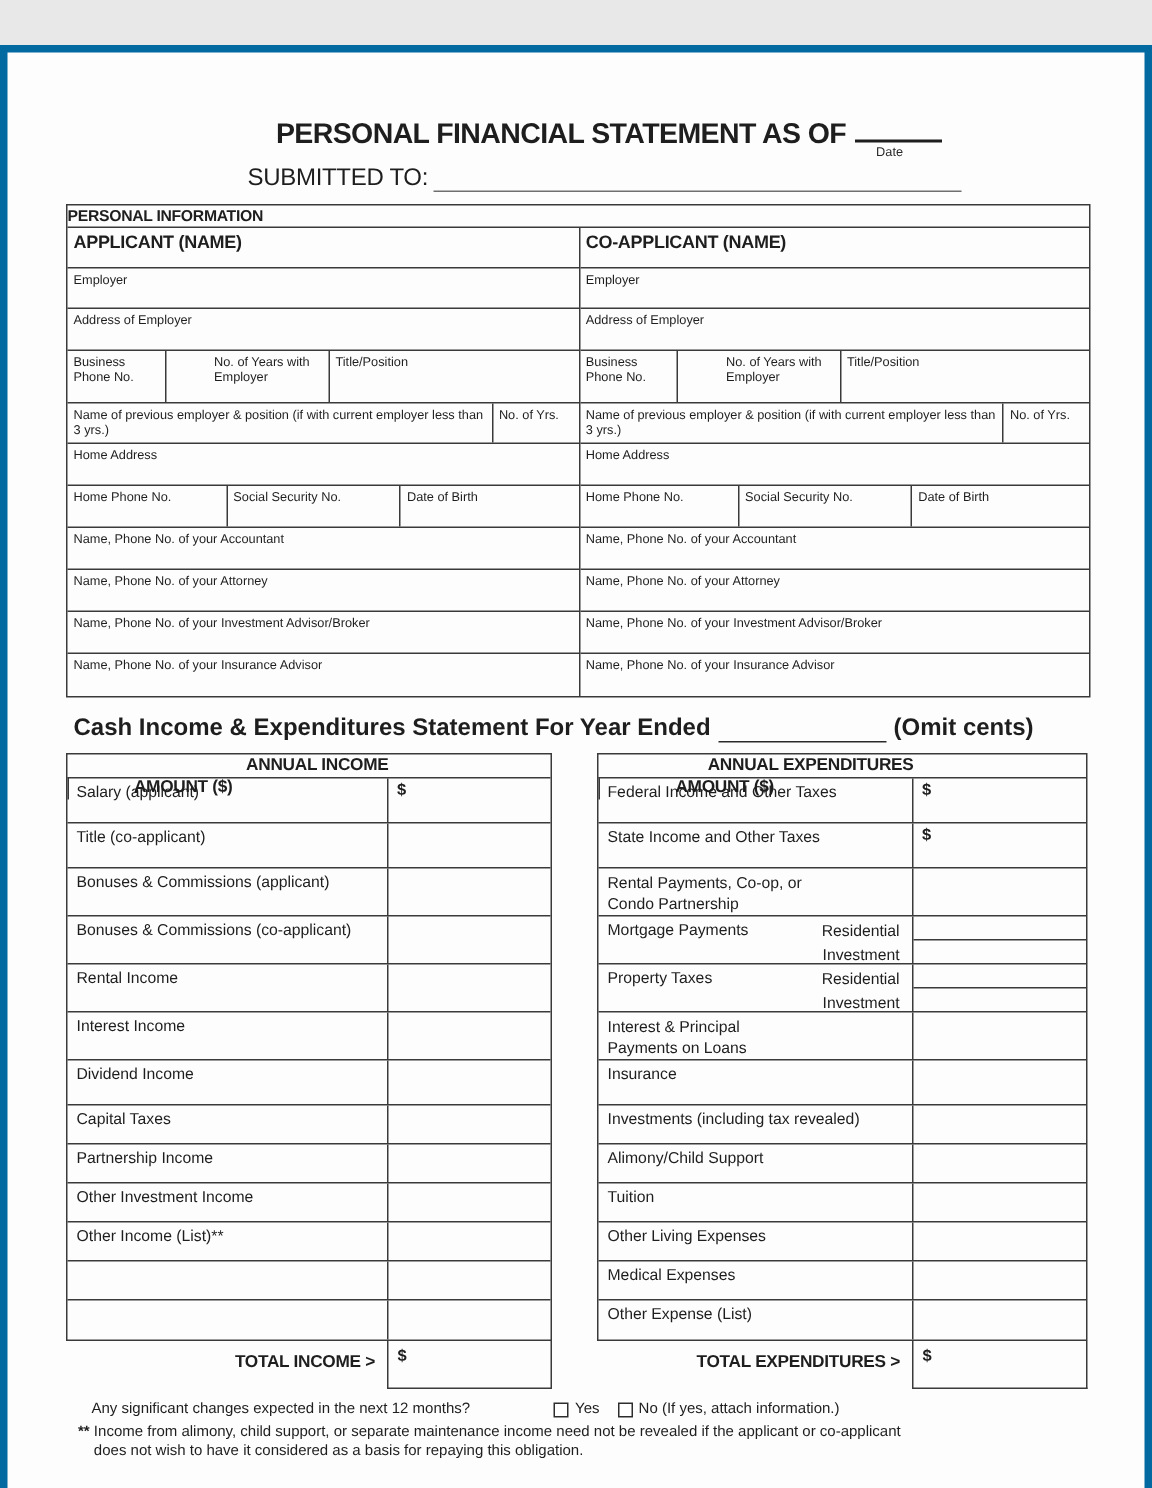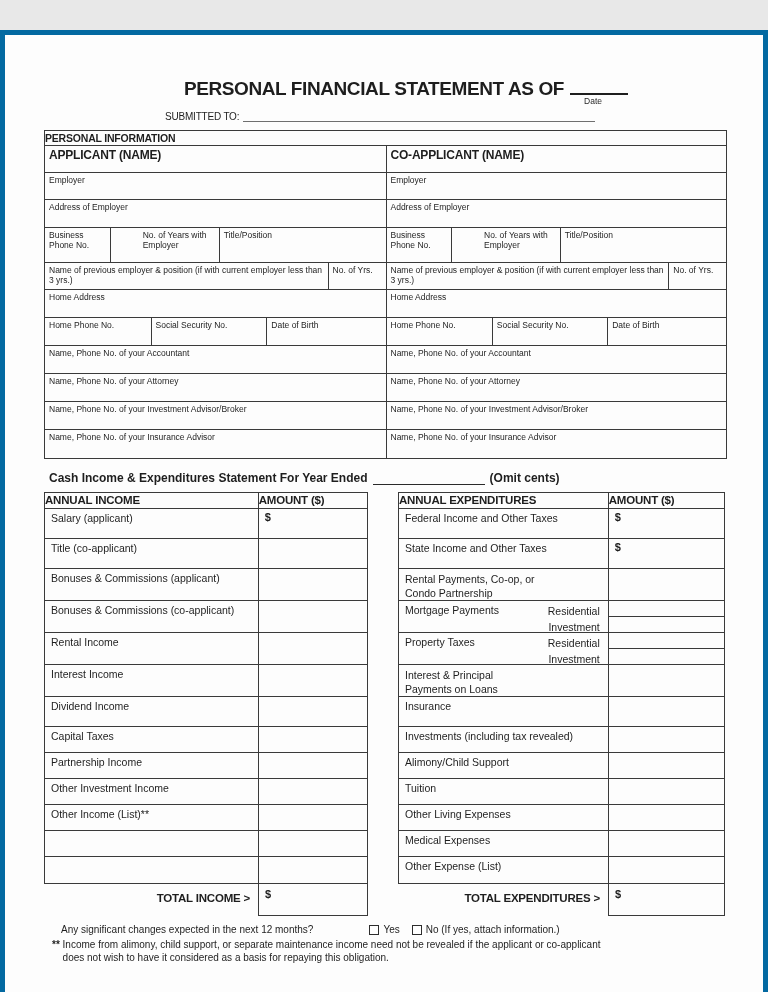--- a/index.html
+++ b/index.html
@@ -11,21 +11,21 @@
   }
   .content { padding:0 0 0 39px; width:763px; }
 
   
   .title-row { margin-top:42px; text-align:center; font-weight:bold;
     font-size:19px; letter-spacing:-0.4px; white-space:nowrap; }
   .title-blank { display:inline-block; width:58px; border-bottom:2.5px solid #1e1e1e;
     position:relative; height:18px; vertical-align:baseline; margin-left:6px; }
   .date-lbl { position:absolute; top:19px; left:14px; font-weight:normal;
     font-size:8.5px; letter-spacing:0; color:#2a2a2a; }
-  .submitted-row { margin-top:9px; padding-left:121px; font-size:10px;
+  .submitted-row { margin-top:9px; padding-left:121px; font-size:16px;
     display:flex; align-items:flex-end; }
   .submitted-lbl { letter-spacing:-0.2px; }
   .submitted-line { width:352px; border-bottom:1.5px solid #6f6f6f; height:13px; margin-left:4px; }
 
   
   .pi { width:683px; margin-top:8px; border:1px solid #3a3a3a; }
   .pi-hdr { height:15px; line-height:14px; text-align:left; font-weight:bold;
     font-size:10.5px; border-bottom:1px solid #3a3a3a; letter-spacing:-0.2px; }
   .pi-cols { display:flex; }
   .pi-col { width:50%; }
@@ -36,31 +36,31 @@
   .h27 { height:27px; } .h28 { height:28px; } .h35 { height:35px; }
   .pi-name { font-size:12px; font-weight:bold; letter-spacing:-0.2px; }
   .cells { display:flex; height:100%; }
   .cell { height:100%; padding:2px 4px; }
   .cell + .cell { border-left:1px solid #3a3a3a; }
   .c-bp { width:19%; } .c-yrs { width:32%;padding-left:32px; } .c-tp { width:49%; }
   .c-prev { width:83%; } .c-noyrs { width:17%; }
   .c-hp { width:31%; } .c-ssn { width:34%; } .c-dob { width:35%; }
 
   
-  .stmt { margin-top:12px; font-weight:bold; font-size:12px; display:flex; align-items:flex-end; padding-left:5px;}
+  .stmt { margin-top:12px; font-weight:bold; font-size:16px; display:flex; align-items:flex-end; padding-left:5px;}
   .stmt-blank { width:112px; border-bottom:1.5px solid #2a2a2a; height:12px; margin:0 5px; }
 
   
   .tables { display:flex; margin-top:7px; }
   .tbl-wrap { }
   .tbl-wrap.inc { width:324px; }
   .tbl-wrap.exp { width:327px; margin-left:30px; }
   .tbl { border:1.5px solid #3a3a3a; }
   .thdr { display:flex; height:16px; border-bottom:1.5px solid #3a3a3a;
-    font-weight:bold; font-size:11.5px; text-align:left; letter-spacing:-0.2px; }
+    font-weight:bold; font-size:11.5px; text-align:right; letter-spacing:-0.2px;flex-direction:column; }
   .thdr > div { line-height:15px; }
   .trow { display:flex; border-bottom:1px solid #3a3a3a; font-size:10.5px; }
   .trow.last { border-bottom:none; }
   .lblc { padding:3px 4px 0 6px; }
   .amtc { border-left:1px solid #3a3a3a; padding:2px 0 0 6px; font-weight:bold; font-size:11px; }
   .inc .lblc, .inc .thdr .hl { width:214px; }
   .inc .amtc, .inc .thdr .ha { width:110px; }
   .exp .lblc, .exp .thdr .hl { width:210px; }
   .exp .amtc, .exp .thdr .ha { width:117px; }
   .exp .thdr .ha, .inc .thdr .ha { border-left:1.5px solid #3a3a3a; font-weight:bold; }

